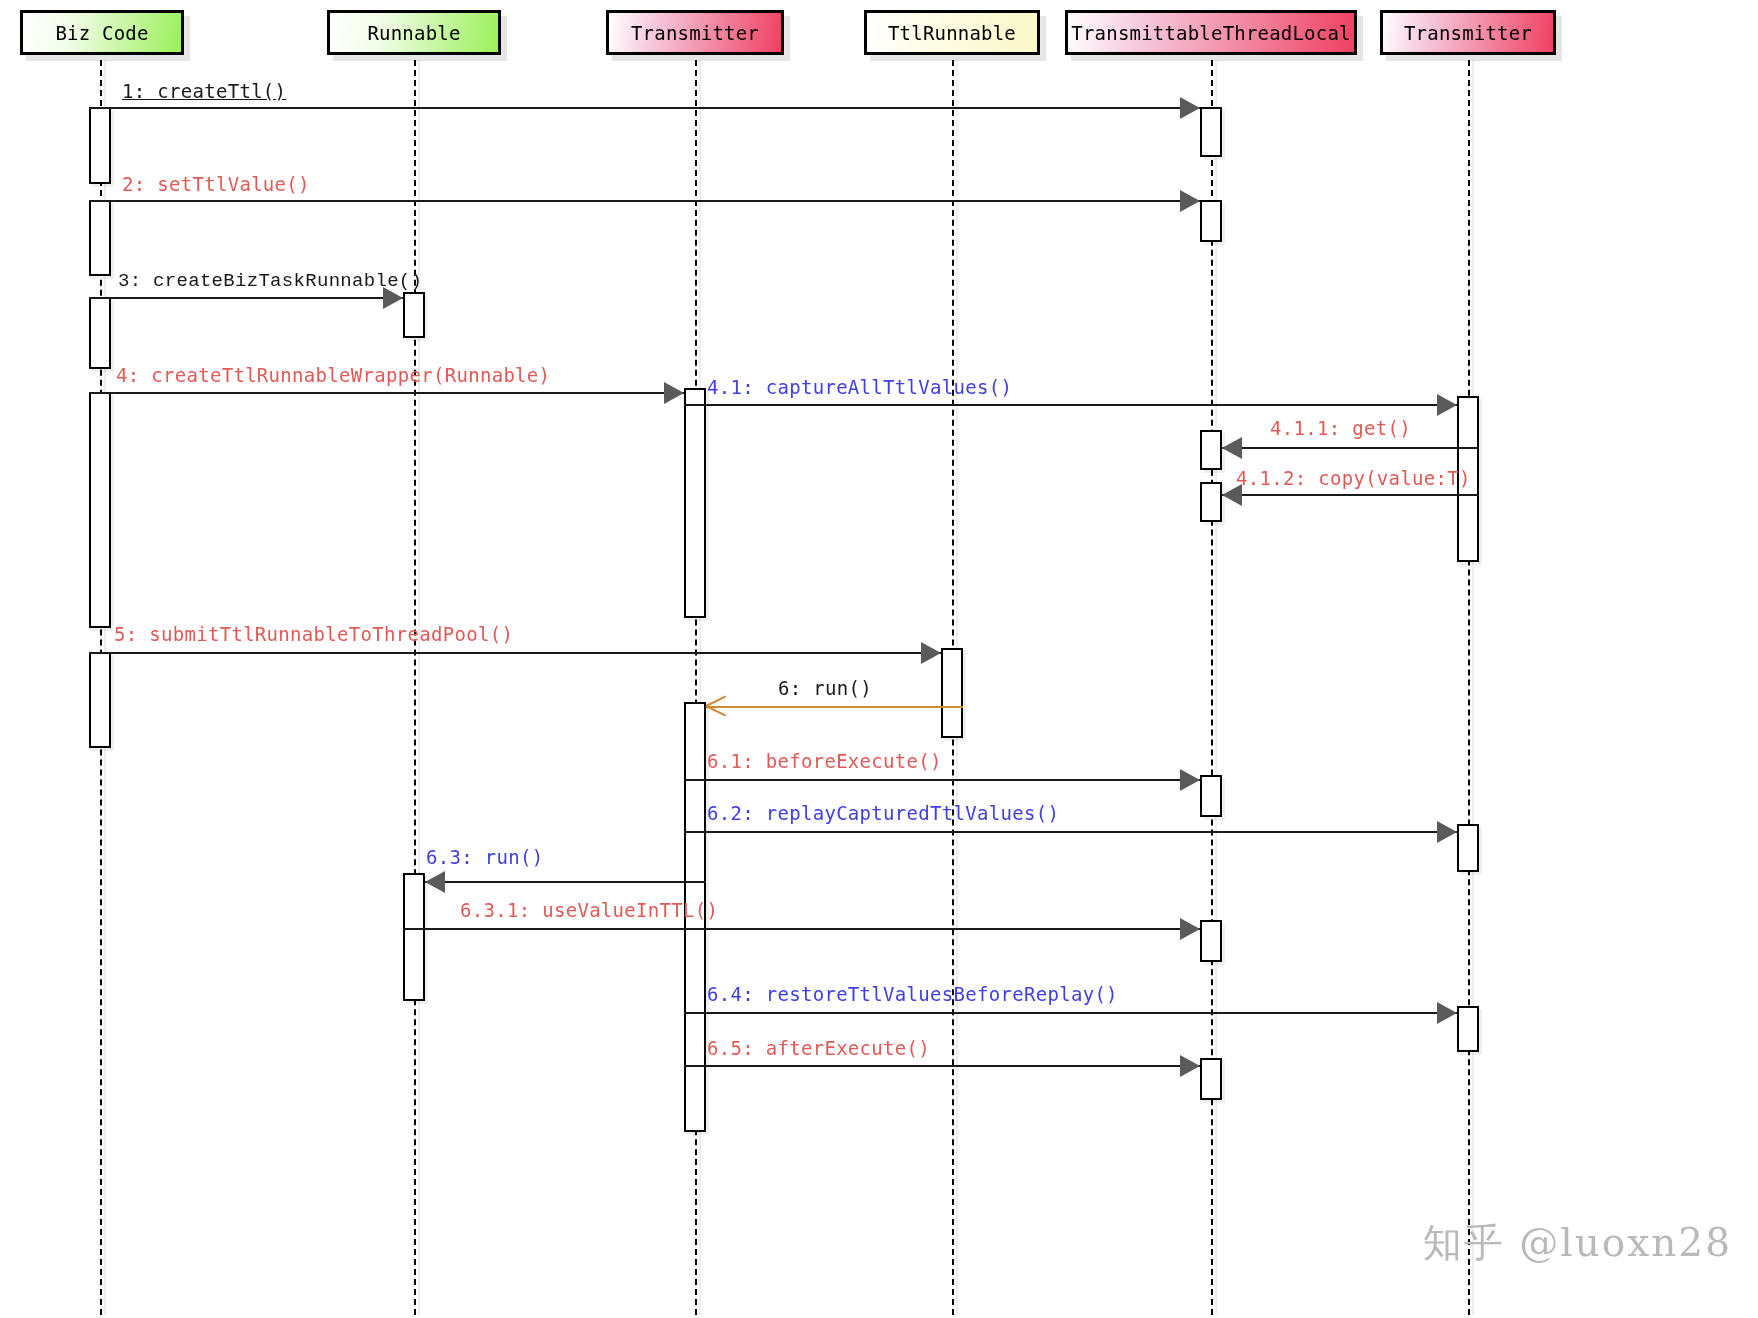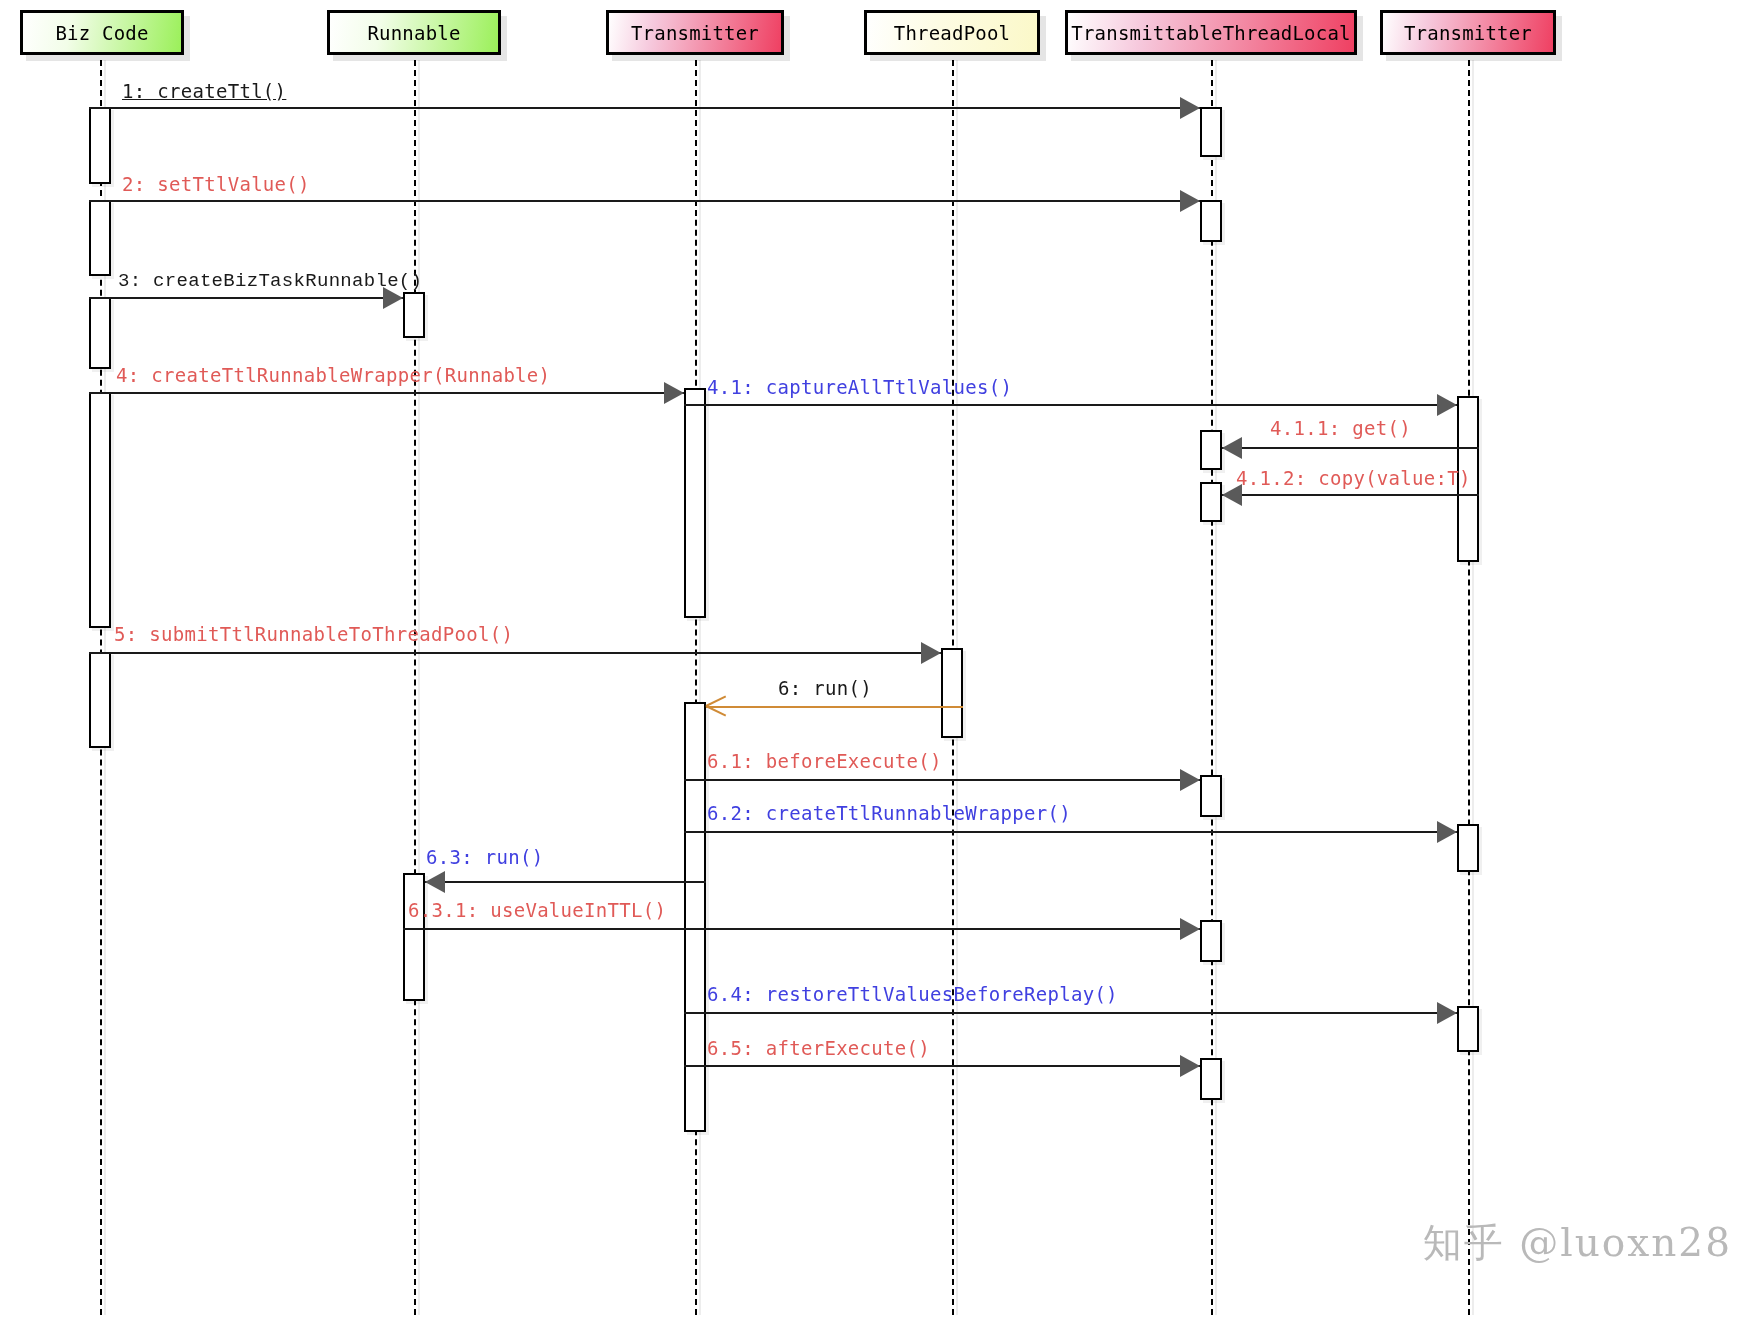--- a/index.html
+++ b/index.html
@@ -151,21 +151,21 @@
       <div class="participant p-green" style="left: 20px; width: 164px;">
         <span class="pname">Biz Code</span>
       </div>
       <div class="participant p-green" style="left: 327px; width: 174px; text-align: center;">
         <span class="pname">Runnable</span>
       </div>
       <div class="participant p-pinkg" style="left: 606px; width: 178px;">
         <span class="pname">Transmitter</span>
       </div>
       <div class="participant p-yellow" style="left: 864px; width: 176px;">
-        <span class="pname">ThreadPool</span>
+        <span class="pname">TtlRunnable</span>
       </div>
       <div class="participant p-pinkg" style="left: 1065px; width: 292px;">
         <span class="pname">TransmittableThreadLocal</span>
       </div>
       <div class="participant p-pinkg" style="left: 1380px; width: 176px;">
         <span class="pname">Transmitter</span>
       </div>
     </div>
 
   <div id="activations">
@@ -217,27 +217,27 @@
       <div class="arrow-r" style="left: 921px; top: 642px;"></div>
       <div class="msg-label c-red" style="left: 114px; top: 625px;">5: submitTtlRunnableToThreadPool()</div>
       <div class="msg-line orange" style="left: 706px; top: 706px; width: 257px;"></div>
       <div class="arrow-open-l" style="left: 706px; top: 695px;"></div>
       <div class="msg-label c-black" style="left: 778px; top: 679px;">6: run()</div>
       <div class="msg-line" style="left: 684px; top: 779px; width: 516px;"></div>
       <div class="arrow-r" style="left: 1180px; top: 769px;"></div>
       <div class="msg-label c-red" style="left: 707px; top: 752px;">6.1: beforeExecute()</div>
       <div class="msg-line" style="left: 684px; top: 831px; width: 773px;"></div>
       <div class="arrow-r" style="left: 1437px; top: 821px;"></div>
-      <div class="msg-label c-blue" style="left: 707px; top: 804px;">6.2: createTtlRunnableWrapper()</div>
+      <div class="msg-label c-blue" style="left: 707px; top: 804px;">6.2: replayCapturedTtlValues()</div>
       <div class="msg-line" style="left: 425px; top: 881px; width: 281px;"></div>
       <div class="arrow-l" style="left: 425px; top: 871px;"></div>
       <div class="msg-label c-blue" style="left: 426px; top: 848px;">6.3: run()</div>
       <div class="msg-line" style="left: 403px; top: 928px; width: 797px;"></div>
       <div class="arrow-r" style="left: 1180px; top: 918px;"></div>
-      <div class="msg-label c-red" style="left: 408px; top: 901px;">6.3.1: useValueInTTL()</div>
+      <div class="msg-label c-red" style="left: 428px; top: 901px; padding-left: 32px;">6.3.1: useValueInTTL()</div>
       <div class="msg-line" style="left: 684px; top: 1012px; width: 773px;"></div>
       <div class="arrow-r" style="left: 1437px; top: 1002px;"></div>
       <div class="msg-label c-blue" style="left: 707px; top: 985px;">6.4: restoreTtlValuesBeforeReplay()</div>
       <div class="msg-line" style="left: 684px; top: 1065px; width: 516px;"></div>
       <div class="arrow-r" style="left: 1180px; top: 1055px;"></div>
       <div class="msg-label c-red" style="left: 707px; top: 1039px;">6.5: afterExecute()</div>
     </div>
 
   <div class="watermark">知乎 @luoxn28</div>
 </div>

